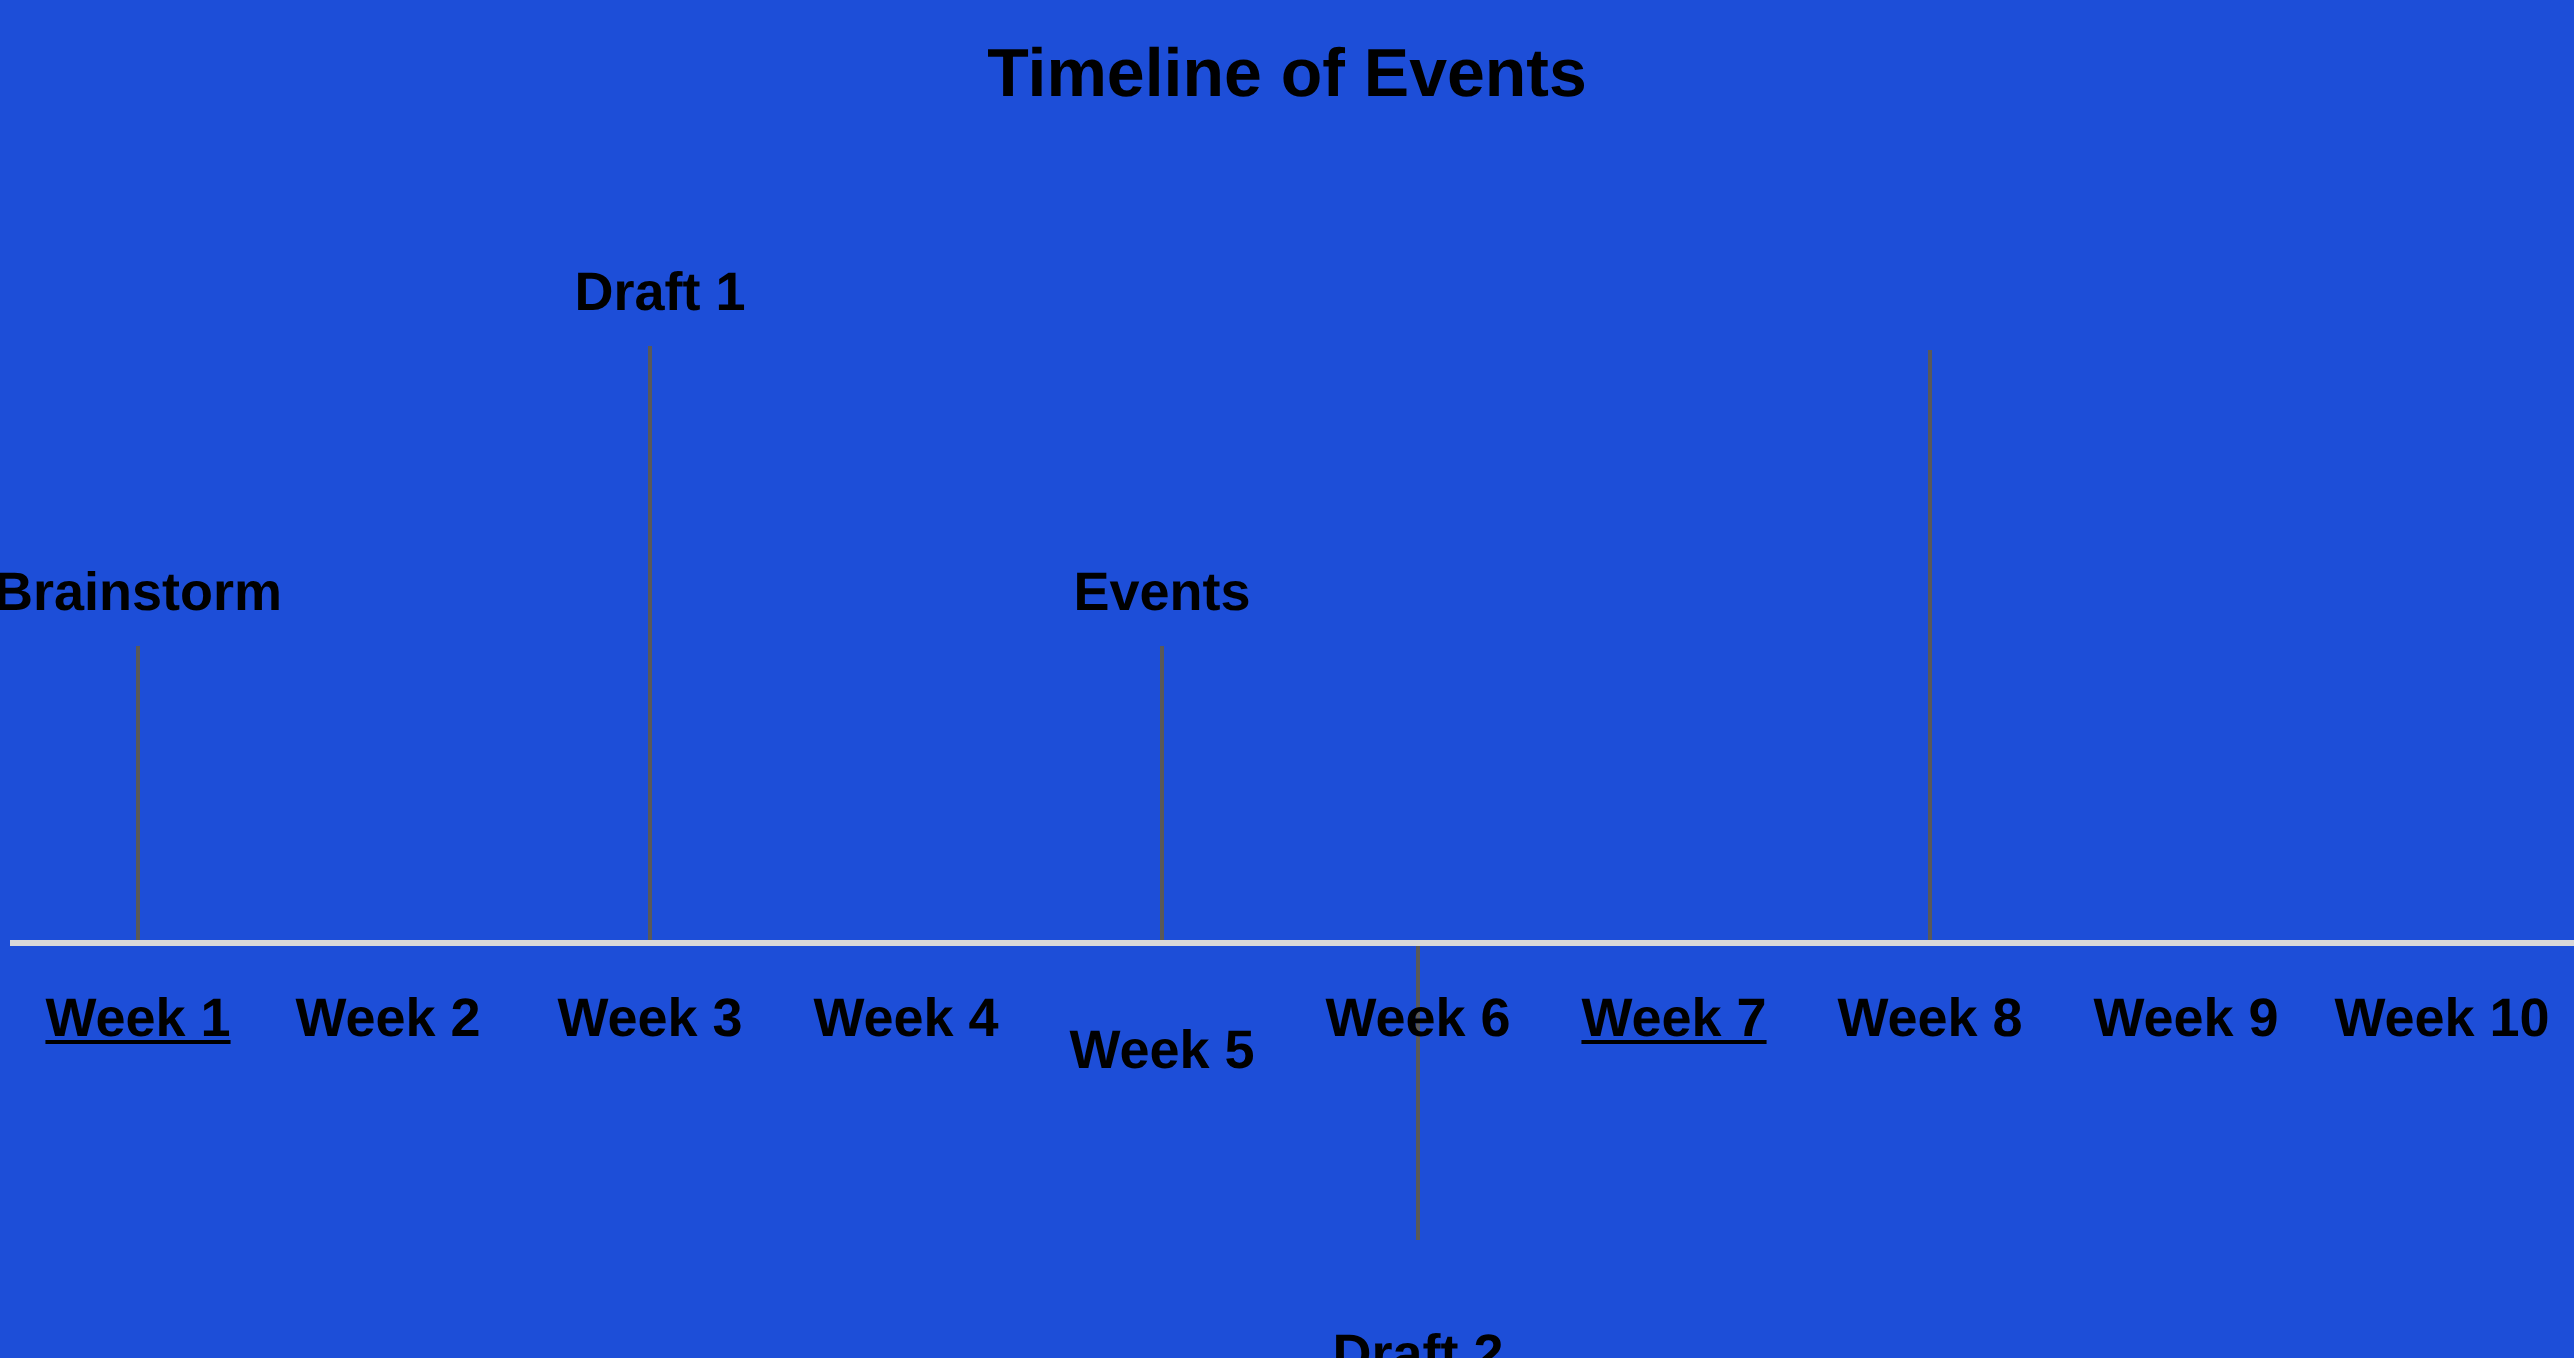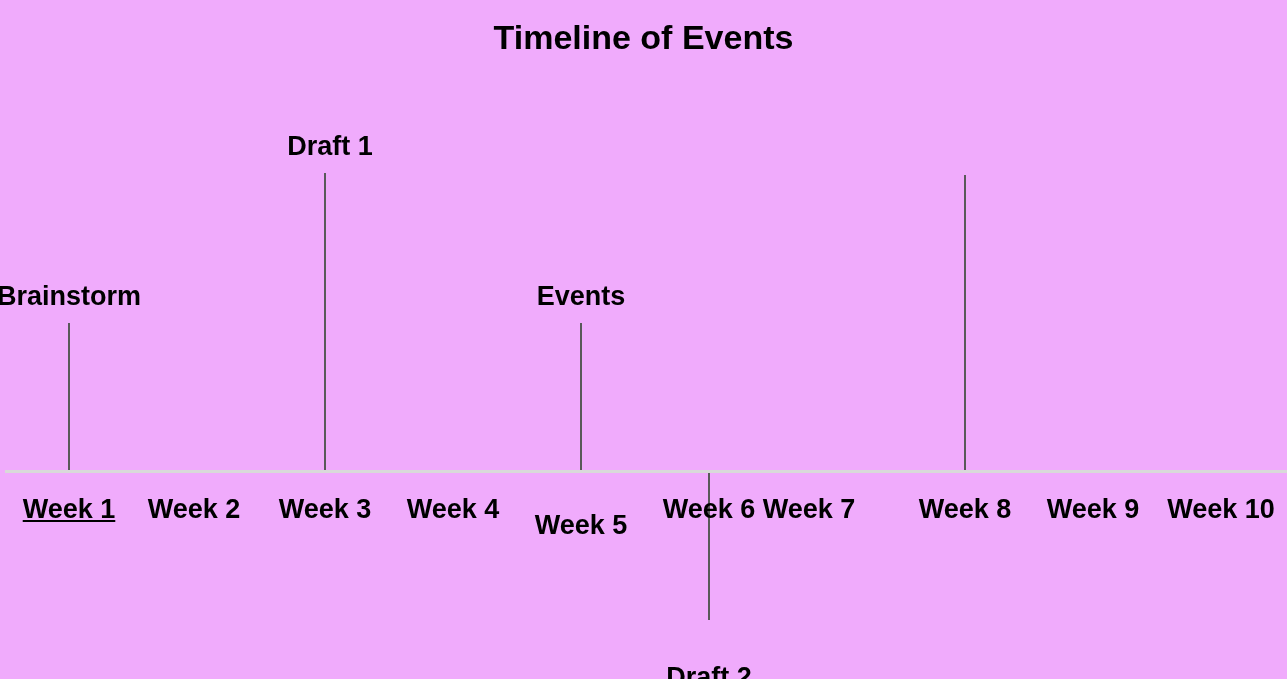--- a/index.html
+++ b/index.html
@@ -4,21 +4,21 @@
 <style>
   html, body {
     margin: 0;
     padding: 0;
     background: #ffffff;
   }
   .canvas {
     position: relative;
     width: 1287px;
     height: 679px;
-    background: #f0abfc;
+    background: #1d4ed8;
     overflow: hidden;
     font-family: "Liberation Sans", sans-serif;
     color: #000000;
   }
   .title {
     position: absolute;
     top: 18px;
     left: 0;
     width: 100%;
     margin: 0;
@@ -73,21 +73,21 @@
     font-weight: 700;
     color: #000000;
     white-space: nowrap;
   }
   .week-1  { left: 5px; text-decoration: underline; }
   .week-2  { left: 130px; }
   .week-3  { left: 261px; }
   .week-4  { left: 389px; }
   .week-5  { left: 517px; margin-top: 16px; }
   .week-6  { left: 645px; }
-  .week-7  { left: 745px; }
+  .week-7  { left: 773px; text-decoration: underline; }
   .week-8  { left: 901px; }
   .week-9  { left: 1029px; }
   .week-10 { left: 1157px; }
 </style>
 </head>
 <body>
 
 <div class="canvas">
 
   <h1 class="title">Timeline of Events</h1>

